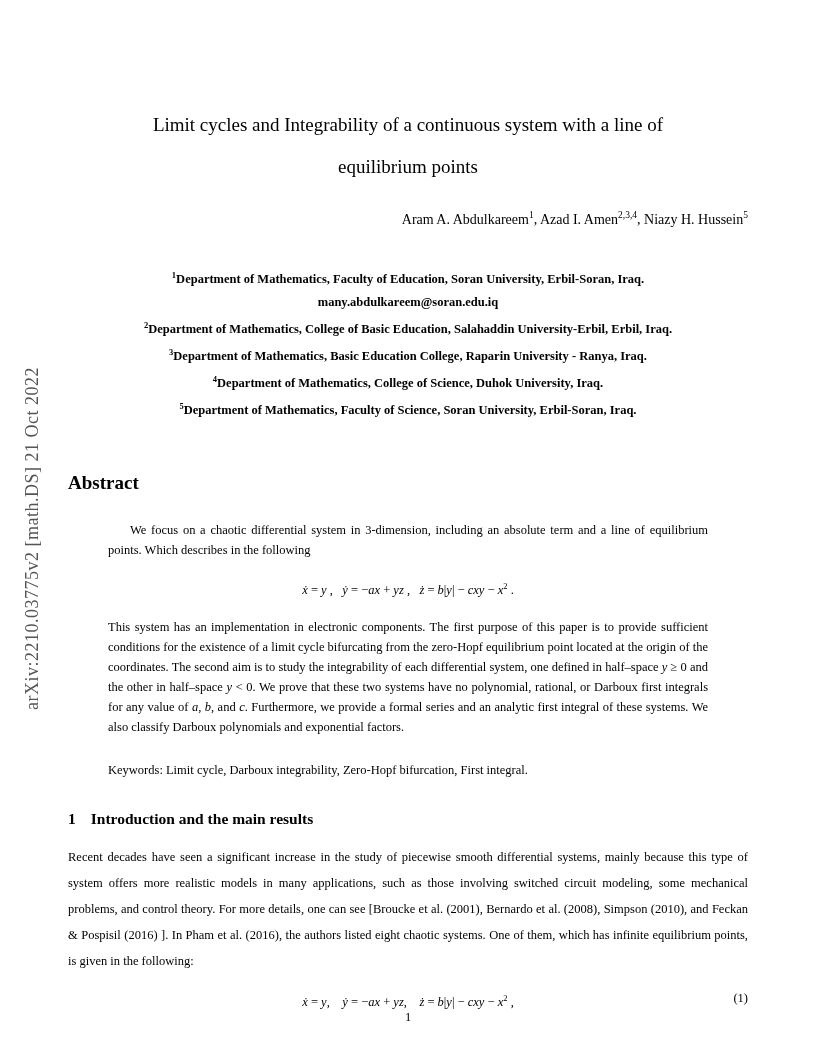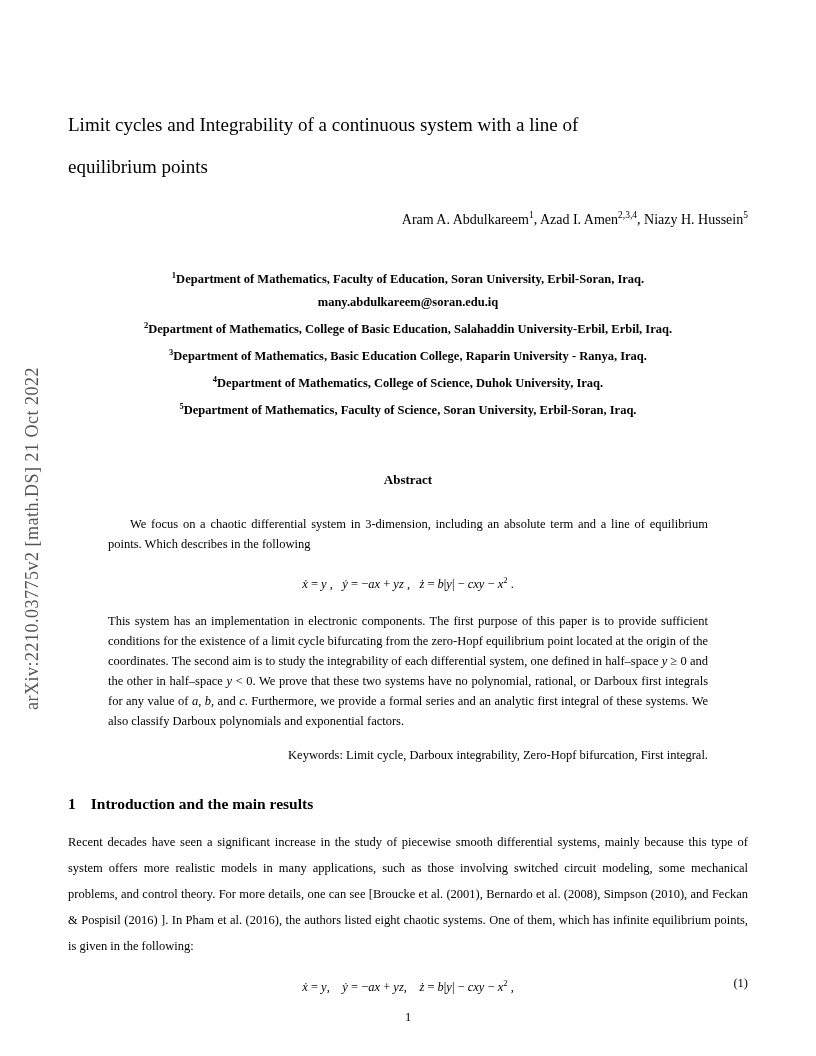--- a/index.html
+++ b/index.html
@@ -28,20 +28,21 @@
     white-space: nowrap;
   }
   .content {
     position: absolute;
     left: 68px;
     top: 0;
     width: 680px;
   }
   .title {
     margin-top: 104px;
+    text-align: center;
     font-size: 19px;
     font-weight: normal;
     line-height: 42px;
   }
   .authors {
     margin-top: 22px;
     text-align: right;
     font-size: 14px;
   }
   .authors sup, .aff sup { font-size: 0.68em; }
@@ -49,23 +50,23 @@
     margin-top: 36px;
   }
   .aff {
     text-align: center;
     font-size: 12.5px;
     line-height: 23px;
     font-weight: bold;
   }
   .abstract-head {
     margin-top: 50px;
-    text-align: center;
+    text-align: left;
     font-weight: bold;
-    font-size: 13px;
+    font-size: 19px;
   }
   .abstract {
     margin: 0 40px;
     font-size: 12.5px;
   }
   .abs-p1 {
     margin-top: 26px;
     text-indent: 22px;
     text-align: justify;
     line-height: 20px;
@@ -75,22 +76,22 @@
     text-align: center;
     line-height: 20px;
   }
   .equation sup, .eq-center sup { font-size: 0.68em; }
   .abs-p2 {
     margin-top: 16px;
     text-align: justify;
     line-height: 20px;
   }
   .keywords {
-    margin-top: 14px;
-    text-align: right;
+    margin-top: 23px;
+    text-align: left;
     line-height: 20px;
   }
   .section-head {
     margin-top: 30px;
     font-size: 15.5px;
     font-weight: bold;
   }
   .sec-num { margin-right: 15px; }
   .body-p {
     margin-top: 16px;

